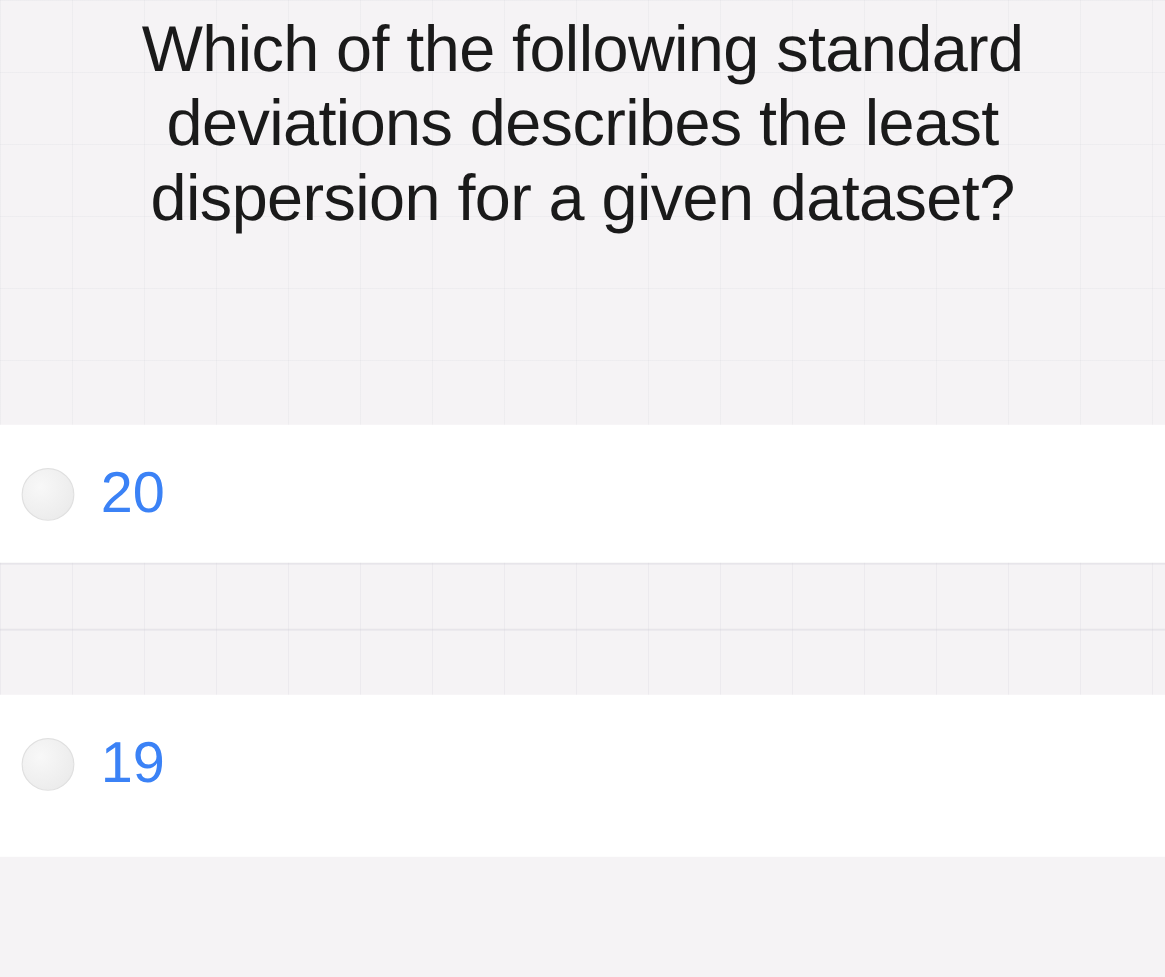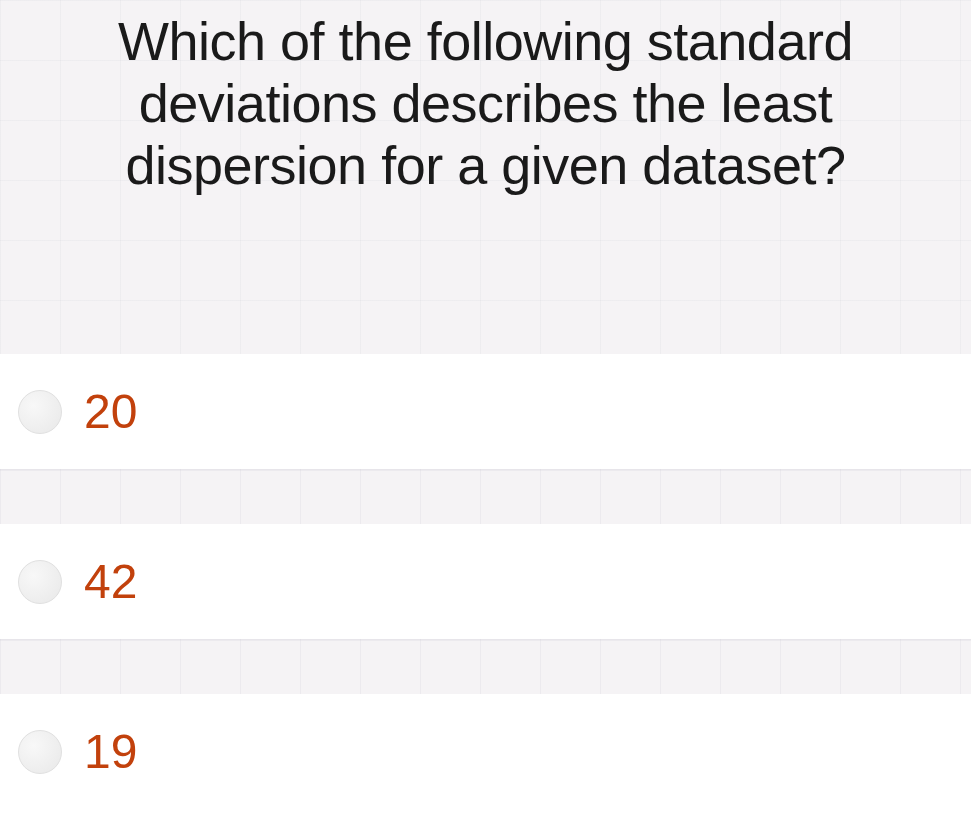--- a/index.html
+++ b/index.html
@@ -55,41 +55,37 @@
       width: 44px;
       height: 44px;
       border-radius: 50%;
       background: radial-gradient(circle at 35% 35%, #f8f8f8, #e8e8e8);
       border: 1px solid #e0e0e0;
       flex-shrink: 0;
     }
     .option-label {
       font-size: 48px;
       font-weight: 400;
-      color: #c2410c;
+      color: #3b82f6;
     }
     .option-row:last-child {
       padding-bottom: 50px;
     }
   </style>
 </head>
 <body>
 
 <div class="question-area">
   <div class="question-text">Which of the following standard deviations describes the least dispersion for a given dataset?</div>
 </div>
 
 <div class="options-area">
   <div class="option-row">
     <div class="radio-circle"></div>
     <div class="option-label">20</div>
   </div>
   <div class="gap-row"></div>
-  <div class="option-row">
-    <div class="radio-circle"></div>
-    <div class="option-label">42</div>
-  </div>
   <div class="gap-row"></div>
   <div class="option-row">
     <div class="radio-circle"></div>
     <div class="option-label">19</div>
   </div>
 </div>
 
 </body></html>

